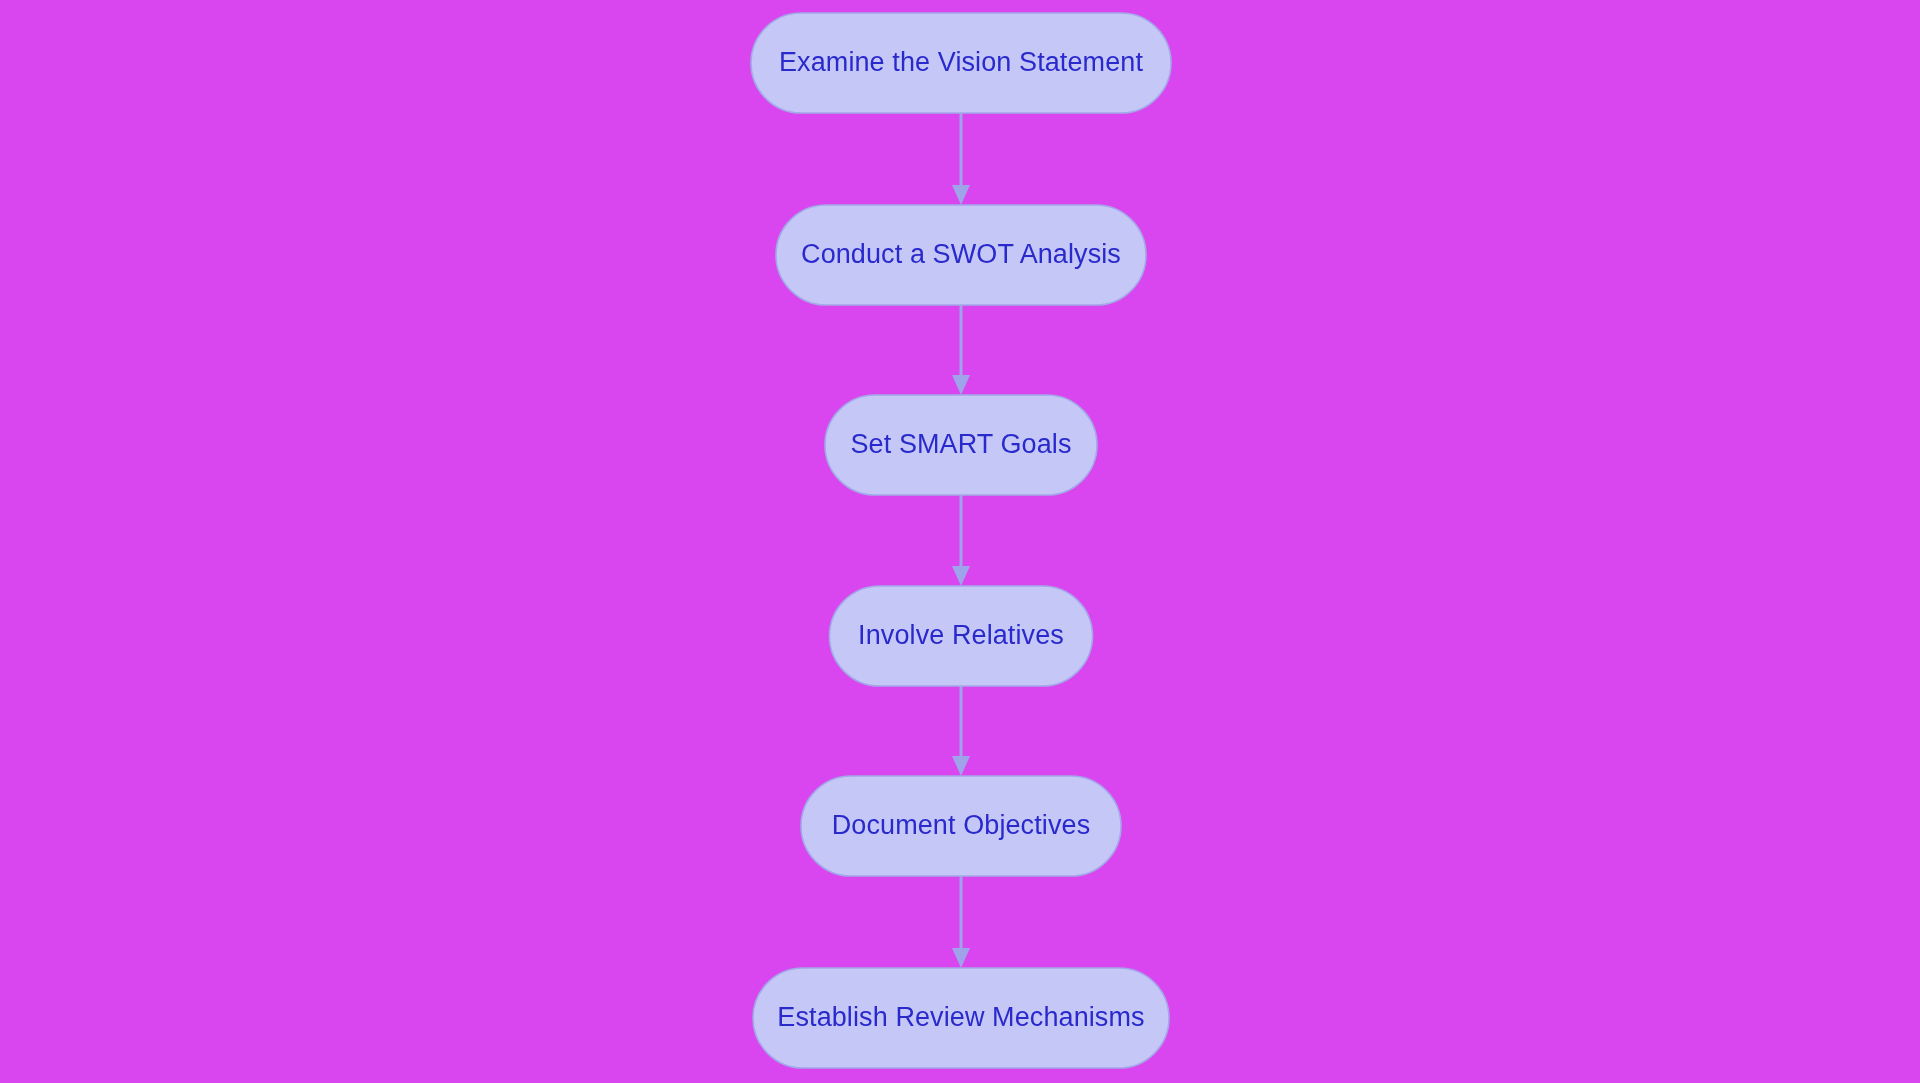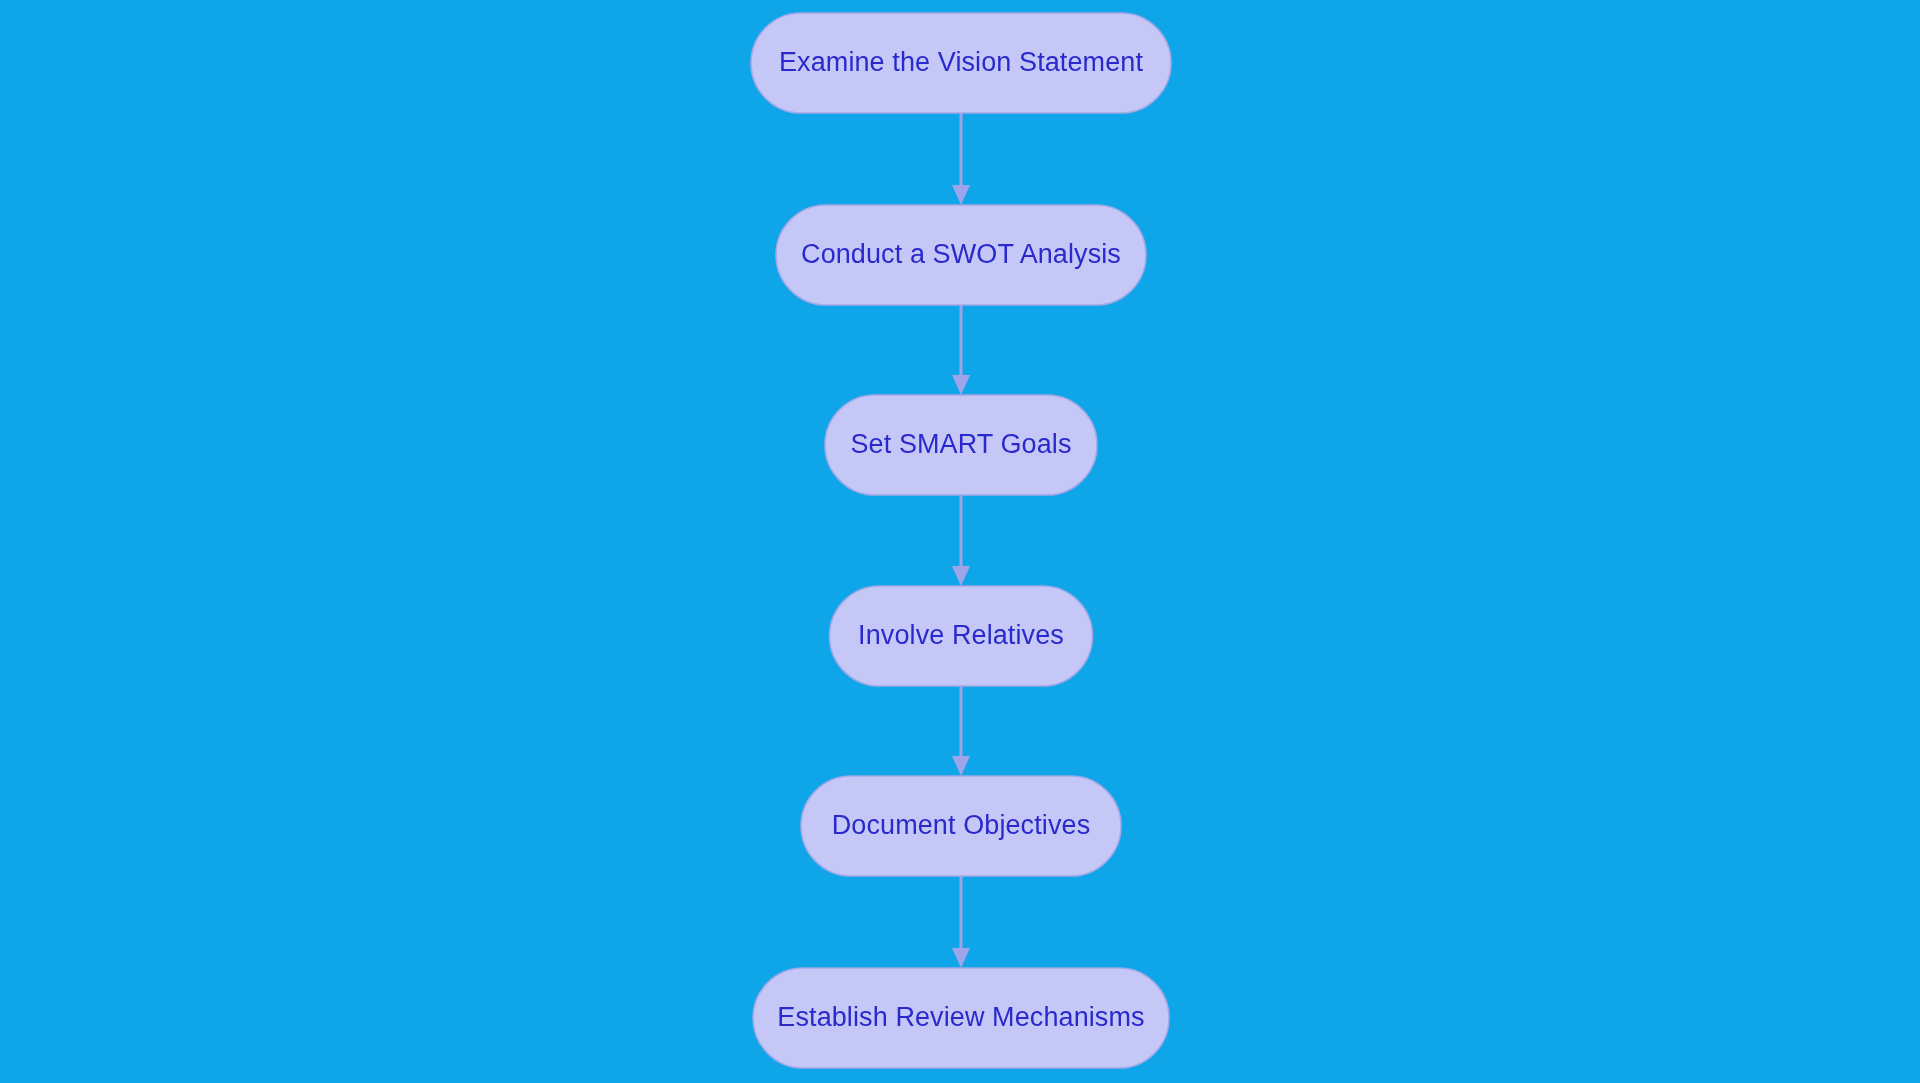--- a/index.html
+++ b/index.html
@@ -10,21 +10,21 @@
   body {
     width: 1920px;
     height: 1083px;
     font-family: "Liberation Sans", sans-serif;
     overflow: hidden;
   }
   #flowchart-root {
     position: relative;
     width: 1920px;
     height: 1083px;
-    background: #0ea5e9;
+    background: #d946ef;
   }
   #flow-svg {
     position: absolute;
     top: 0;
     left: 0;
     width: 1920px;
     height: 1083px;
     display: block;
   }
   .node-shape {

